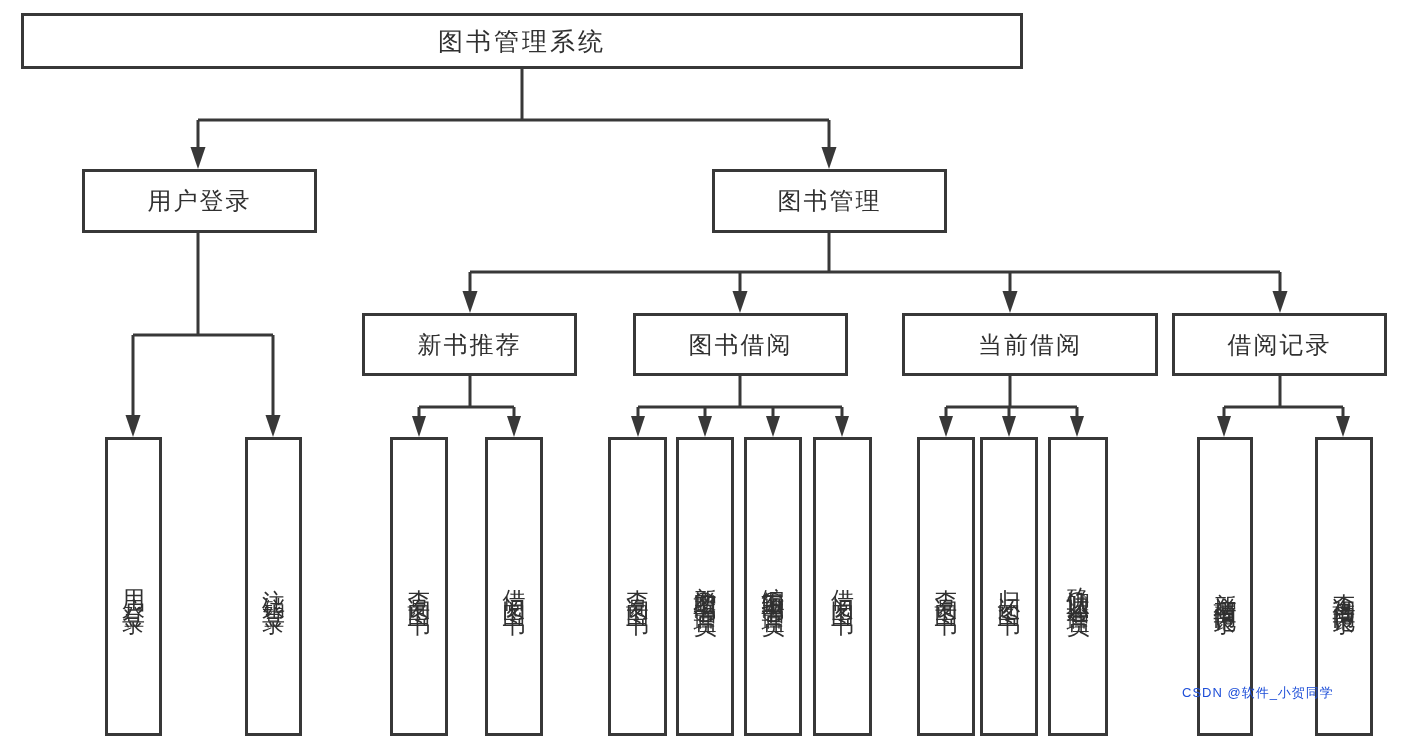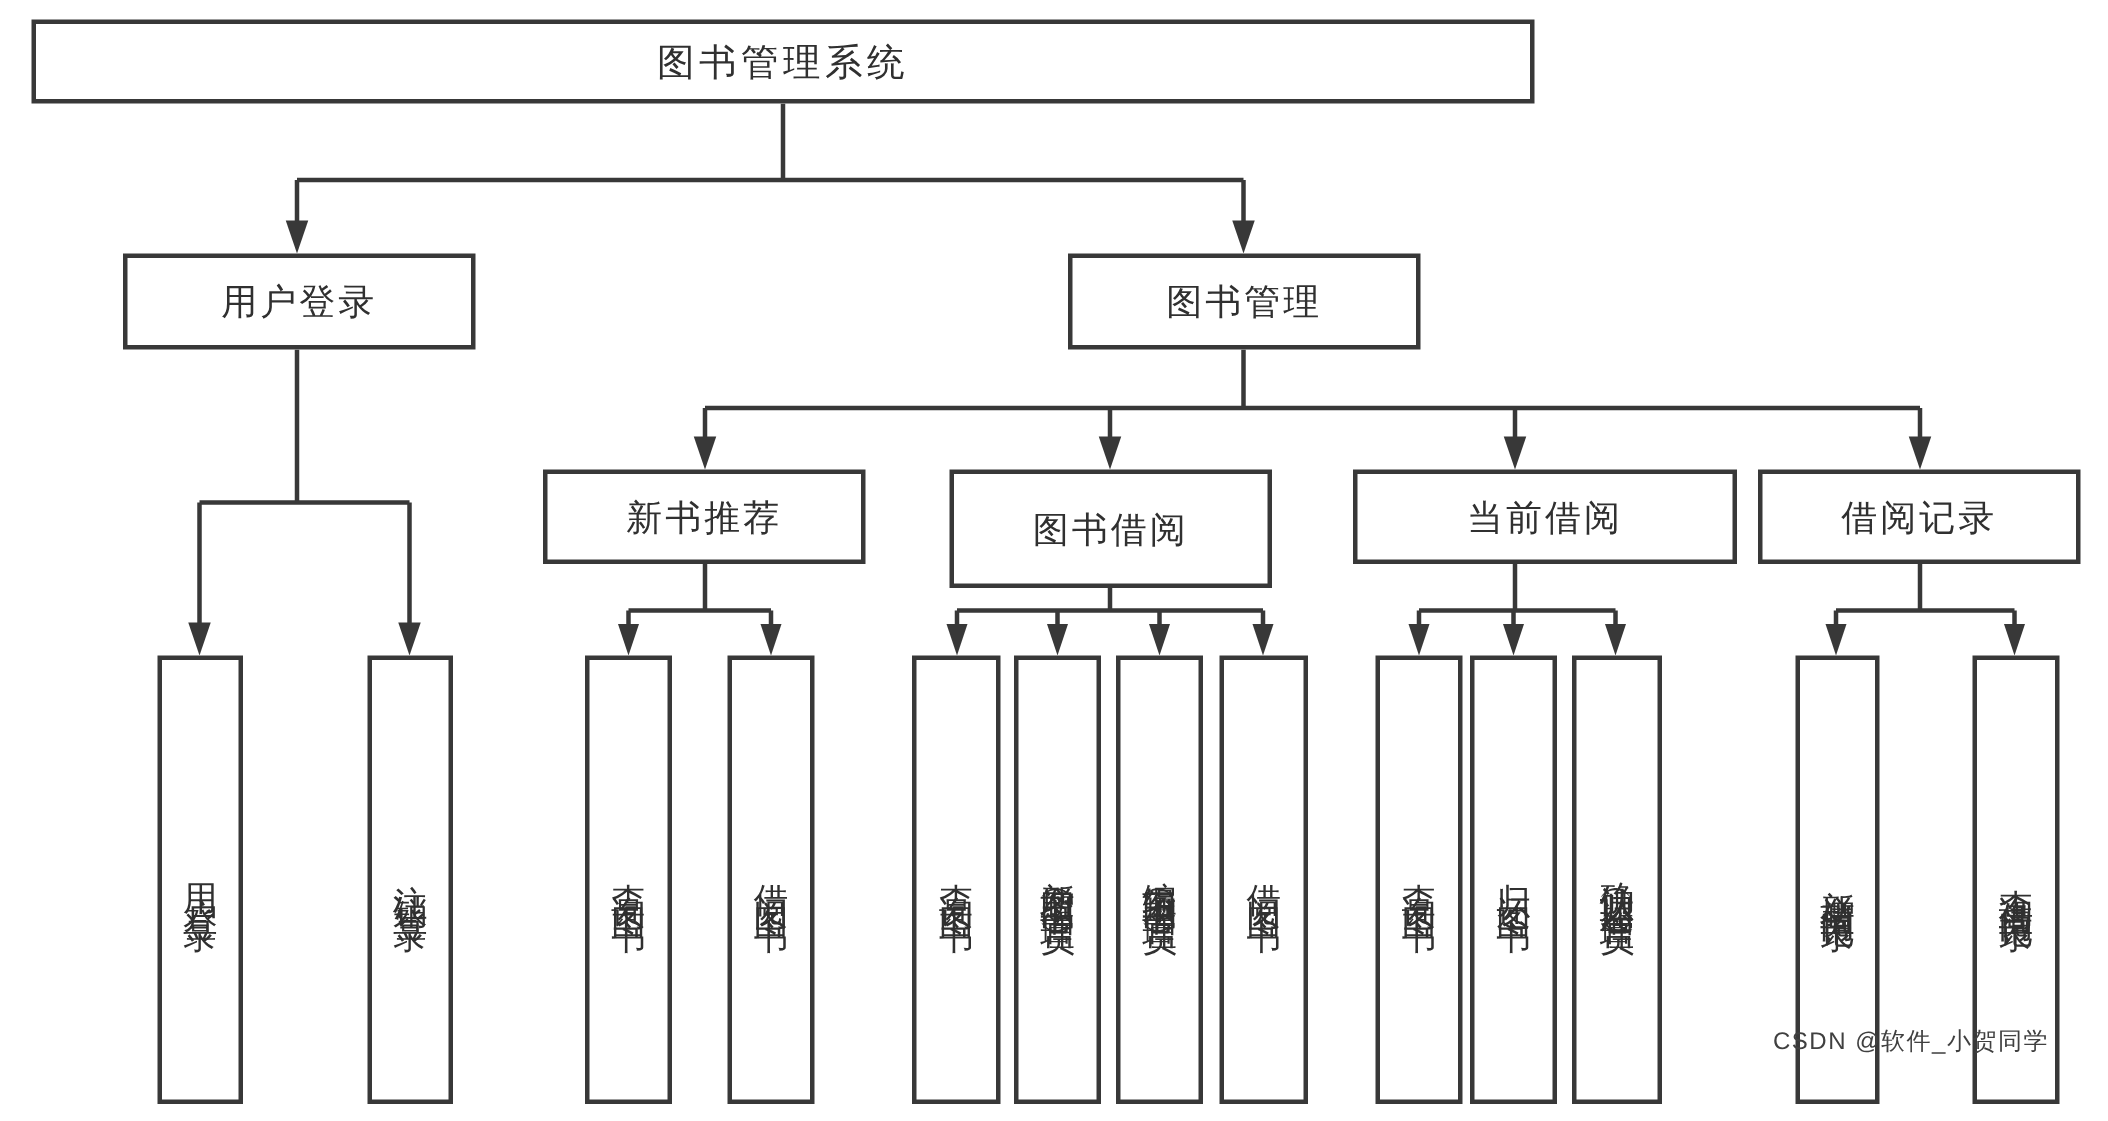--- a/index.html
+++ b/index.html
@@ -13,22 +13,22 @@
     display:flex;align-items:center;justify-content:center;
     font-size:24px;letter-spacing:2px;white-space:nowrap;
   }
   .root{font-size:25px;letter-spacing:3px;}
   .leaf{
     writing-mode:vertical-rl;text-orientation:mixed;
     font-size:23px;letter-spacing:8px;line-height:1;white-space:normal;
   }
   .leaf-long{letter-spacing:4px;}
   .watermark{
-    position:absolute;left:1182px;top:684px;color:#404040;
-    font-size:16px;letter-spacing:1px;white-space:nowrap;
+    position:absolute;left:1182px;top:684px;color:#1d4ed8;
+    font-size:13px;letter-spacing:1px;white-space:nowrap;
   }
 </style>
 </head>
 <body>
 
 <div class="canvas">
 
   <svg class="connectors" width="1405" height="747" viewBox="0 0 1405 747" aria-hidden="true">
     <g stroke="#383838" stroke-width="3" fill="none">
 
@@ -72,21 +72,21 @@
       <polygon points="1343,437 1336,416 1350,416"></polygon>
     </g>
   </svg>
 
   <div class="node root" style="left:21px;top:13px;width:1002px;height:56px">图书管理系统</div>
 
   <div class="node" style="left:82px;top:169px;width:235px;height:64px">用户登录</div>
   <div class="node" style="left:362px;top:313px;width:215px;height:63px">新书推荐</div>
 
   <div class="node" style="left:712px;top:169px;width:235px;height:64px">图书管理</div>
-  <div class="node" style="left:633px;top:313px;width:215px;height:79px">图书借阅</div>
+  <div class="node" style="left:633px;top:313px;width:215px;height:63px">图书借阅</div>
   <div class="node" style="left:902px;top:313px;width:256px;height:63px">当前借阅</div>
   <div class="node" style="left:1172px;top:313px;width:215px;height:63px">借阅记录</div>
 
   <div class="node leaf" style="left:105px;top:437px;width:57px;height:299px">用户登录</div>
   <div class="node leaf" style="left:245px;top:437px;width:57px;height:299px">注销登录</div>
 
   <div class="node leaf" style="left:390px;top:437px;width:58px;height:299px">查询图书</div>
   <div class="node leaf" style="left:485px;top:437px;width:58px;height:299px">借阅图书</div>
 
   <div class="node leaf" style="left:608px;top:437px;width:59px;height:299px">查询图书</div>

